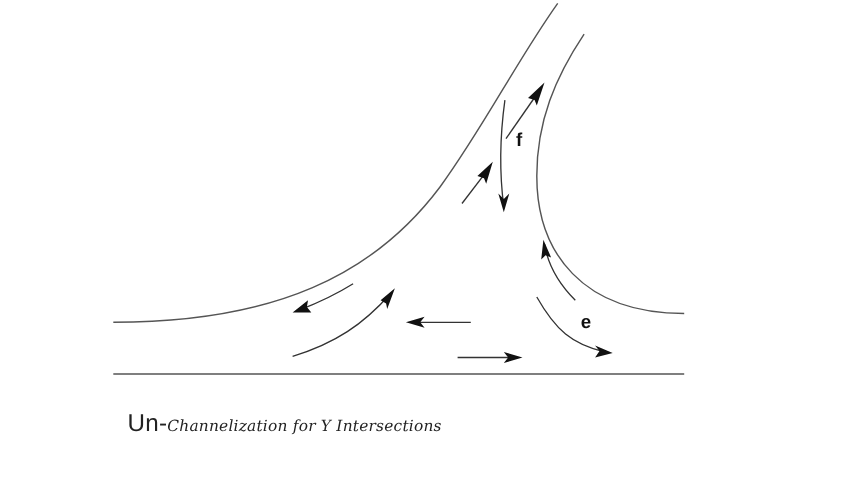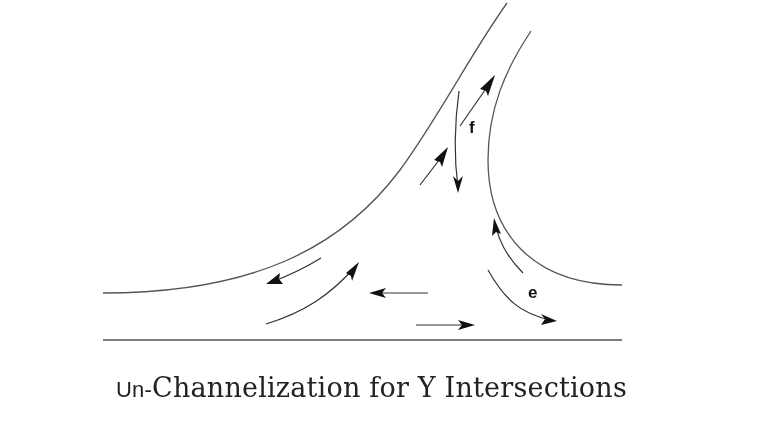--- a/index.html
+++ b/index.html
@@ -36,21 +36,22 @@
       font-size: 22px;
       color: #222222;
       white-space: nowrap;
       letter-spacing: 0.2px;
     }
     #caption .prefix {
       font-family: "Liberation Sans", sans-serif;
     }
     #caption .rest {
       font-family: "DejaVu Serif", serif;
-      font-size: 27px;
+      font-size: 14px;
+      font-style: italic;
     }
   </style>
 </head>
 <body>
 
 <svg id="diagram" viewBox="0 0 768 437" xmlns="http://www.w3.org/2000/svg">
 
   <path class="road" d="M 103 340 L 622 340"></path>
   <path class="road" d="M 103 293 C 250 293 340 250 400 170 C 440 115 470 55 507 3"></path>
   <path class="road" d="M 531 31 C 505 70 488 110 488 160 C 488 230 530 285 622 285"></path>

